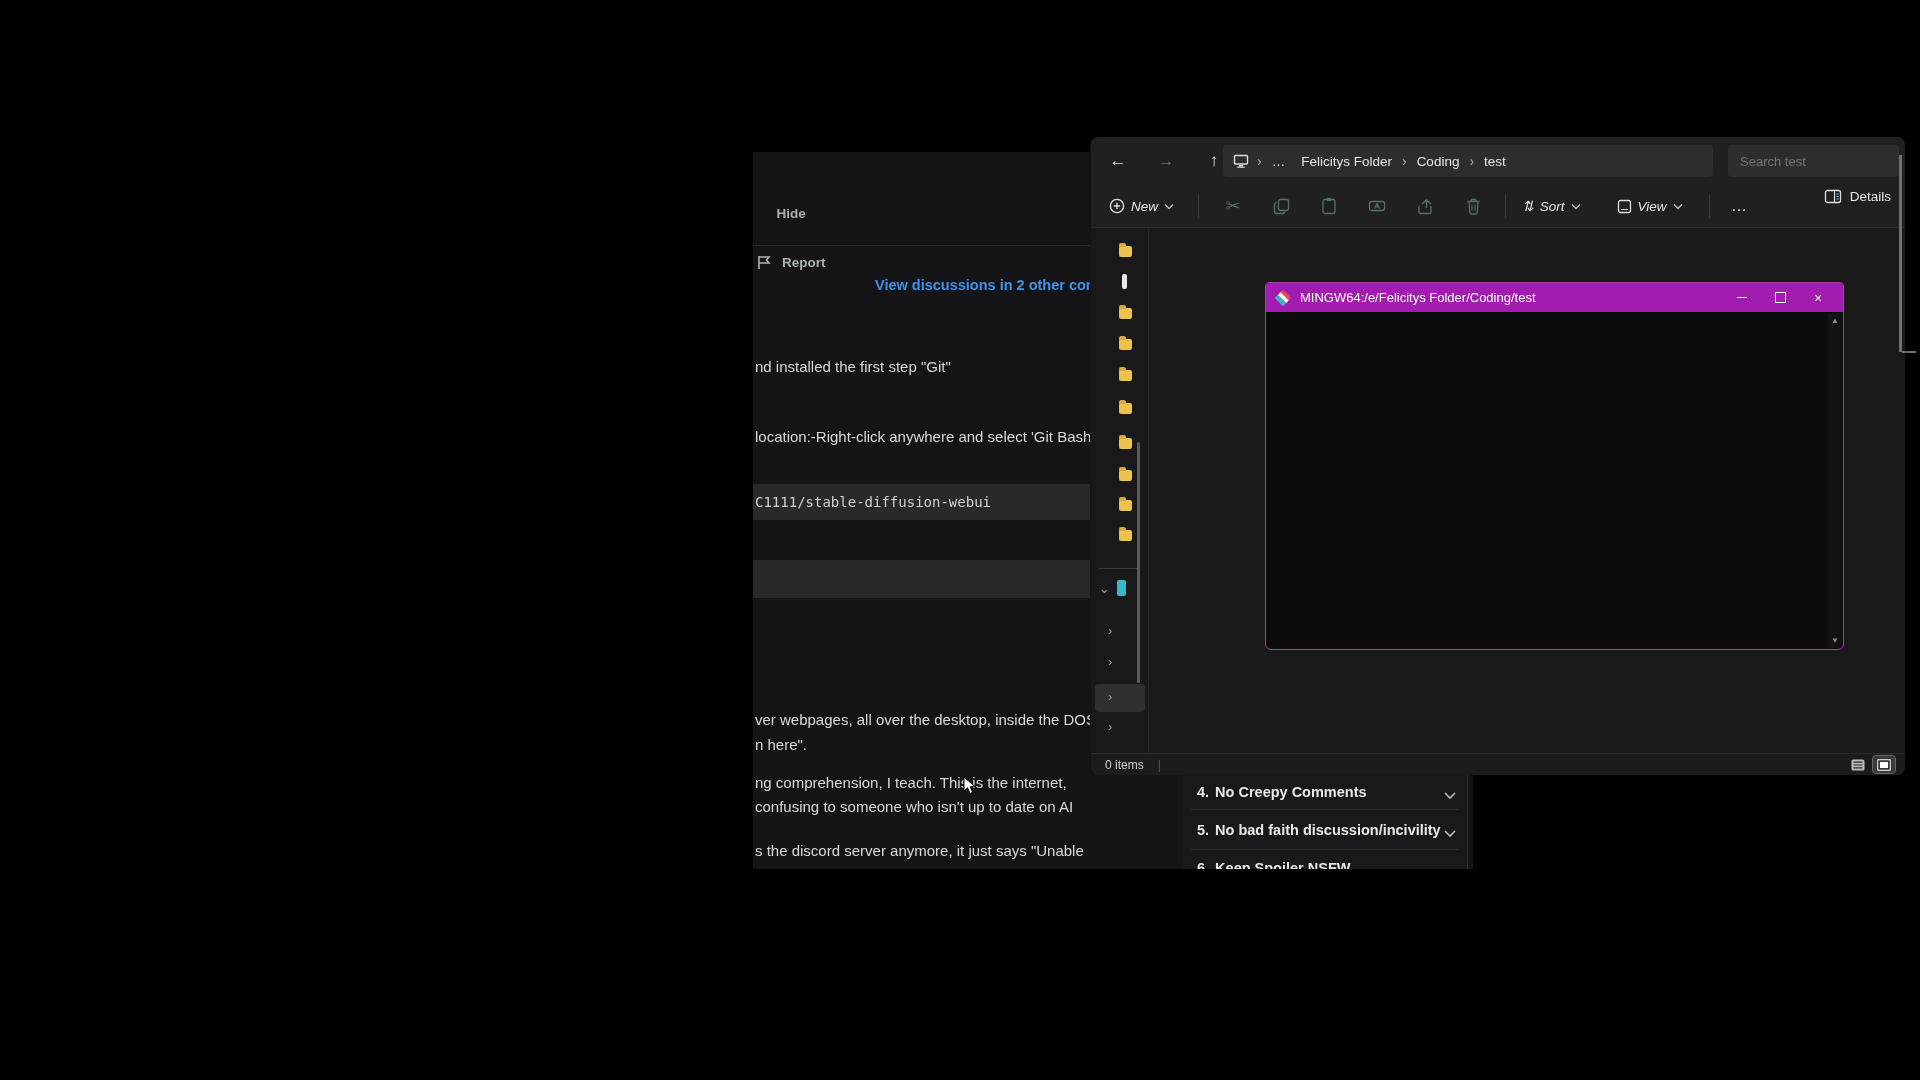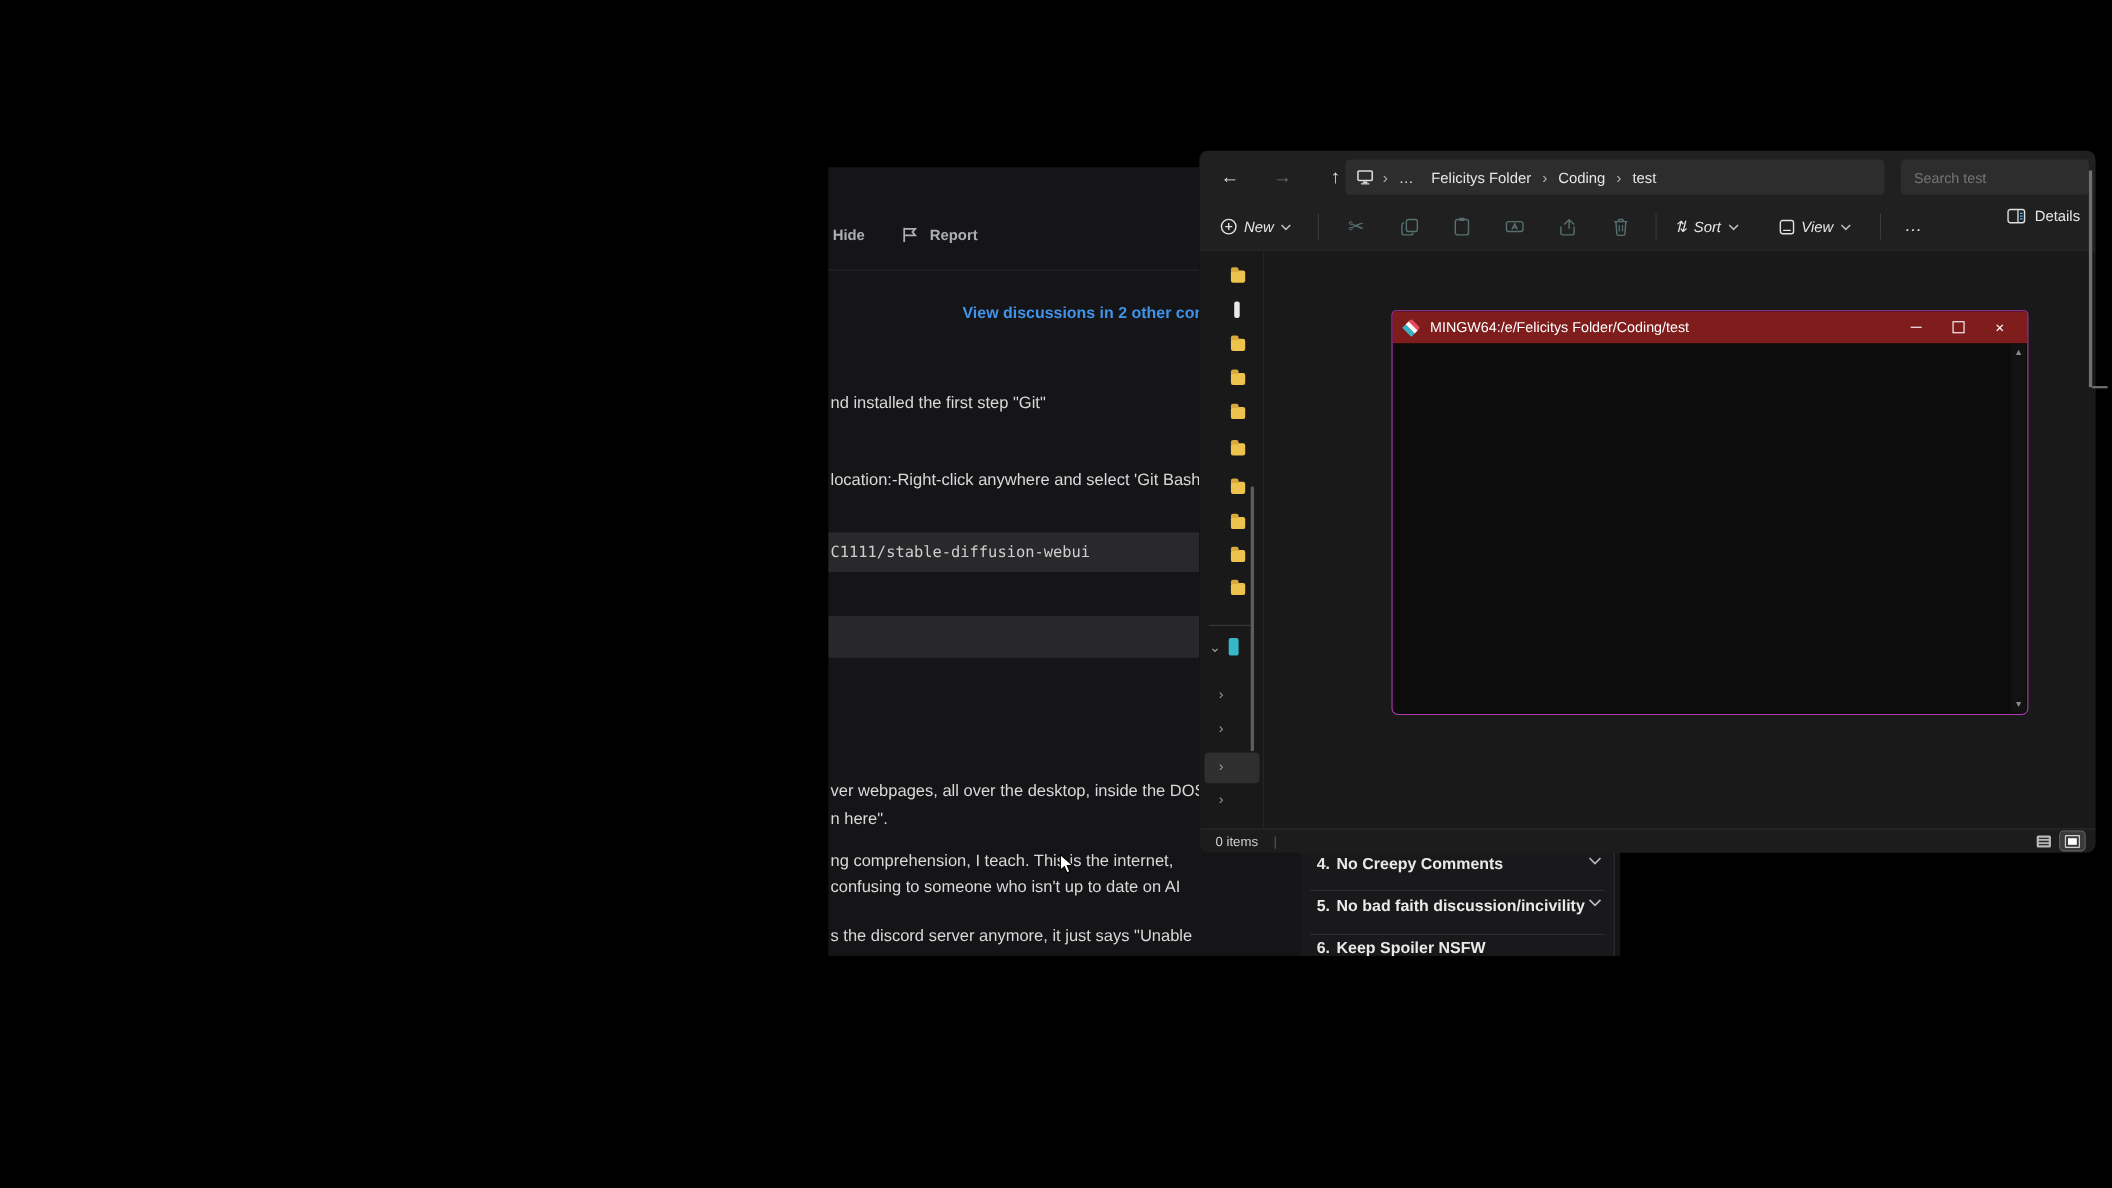--- a/index.html
+++ b/index.html
@@ -2,32 +2,32 @@
 <html><head>
 <meta charset="utf-8">
 <style>
   html,body{margin:0;padding:0;background:#000;}
   .screen{position:relative;width:1920px;height:1080px;background:#000;overflow:hidden;
           font-family:"Liberation Sans",sans-serif;-webkit-font-smoothing:antialiased;}
 
   
   .browser{position:absolute;left:753px;top:152px;width:720px;height:717px;background:#151517;overflow:hidden;}
   .b-actionrow{position:absolute;left:4px;top:54px;display:flex;align-items:center;gap:34px;
-               color:#aab0b3;font-size:13.5px;font-weight:bold;}
+               color:#aab0b3;font-size:13.5px;font-weight:bold;flex-direction:column;}
   .b-action{display:flex;align-items:center;gap:8px;cursor:pointer;}
   .b-divider{position:absolute;left:0;top:93px;width:100%;height:1px;background:#27272a;}
   .b-link{position:absolute;left:122px;top:125px;width:598px;white-space:nowrap;overflow:hidden;
           color:#3f93e8;font-size:14.5px;font-weight:bold;}
   .b-p{position:absolute;left:2px;margin:0;color:#d9d9d9;font-size:15px;white-space:nowrap;}
   .b-code{position:absolute;left:0;width:100%;background:#29292b;display:flex;align-items:center;}
   .b-code span{font-family:"DejaVu Sans Mono",monospace;font-size:14px;color:#cfcfcf;padding-left:2px;white-space:nowrap;}
   .rules{position:absolute;left:430px;top:618px;width:284px;height:99px;background:#19191b;
          border-right:1px solid #2e2e30;overflow:hidden;}
   .rule-div{position:absolute;left:8px;right:8px;height:1px;background:#2d2d2f;}
-  .rule-row{position:absolute;left:14px;right:10px;display:flex;align-items:flex-start;justify-content:space-between;
+  .rule-row{position:absolute;left:14px;right:10px;display:flex;align-items:flex-end;justify-content:space-between;
             color:#e9e9e7;font-size:14.5px;font-weight:bold;}
   .rule-row .num{margin-right:6px;}
   .rule-chev{width:14px;height:9px;flex:0 0 auto;}
 
   
   .explorer{position:absolute;left:1090px;top:137px;width:814px;height:638px;background:#1c1c1c;
             border-radius:8px 8px 8px 8px;overflow:hidden;border-left:1px solid #141414;}
   .nav-row{position:absolute;left:0;top:0;width:100%;height:48px;background:#202020;display:flex;align-items:center;}
   .nav-btn{width:30px;height:30px;display:flex;align-items:center;justify-content:center;
            font-size:17px;color:#e0e0e0;border-radius:4px;margin-left:18px;}
@@ -70,21 +70,21 @@
   .sv-btn{width:22px;height:17px;border-radius:3px;display:flex;align-items:center;justify-content:center;}
   .sv-btn.sel{background:#3a3a3a;outline:1px solid #6a6a6a;}
 
   
   .edge-thumb{position:absolute;left:1899px;top:155px;width:3px;height:197px;background:#707070;}
   .edge-dash{position:absolute;left:1902px;top:351px;width:14px;height:2px;background:#707070;}
 
   
   .terminal{position:absolute;left:1265px;top:282px;width:579px;height:368px;background:#0c0c0c;
             border:1px solid #b13ab1;border-radius:4px 4px 6px 6px;box-sizing:border-box;overflow:hidden;}
-  .term-title{position:absolute;left:0;top:0;width:100%;height:29px;background:#7f1d1d;display:flex;align-items:center;}
+  .term-title{position:absolute;left:0;top:0;width:100%;height:29px;background:#a21caf;display:flex;align-items:center;}
   .term-title-text{color:#fff;font-size:13px;margin-left:8px;white-space:nowrap;}
   .term-btns{position:absolute;right:6px;top:0;height:29px;display:flex;align-items:center;}
   .term-btn{width:38px;height:29px;display:flex;align-items:center;justify-content:center;color:#fff;font-size:14px;}
   .min-bar{width:10px;height:1px;background:#fff;display:block;}
   .max-box{width:9px;height:9px;border:1px solid #fff;display:block;}
   .term-body{position:absolute;left:3px;top:33px;right:16px;bottom:4px;
              font-family:"DejaVu Sans Mono",monospace;font-size:12px;line-height:16px;white-space:pre;color:#d8d8d8;}
   .t-green{color:#44cc44;} .t-purple{color:#c45ac4;} .t-yellow{color:#bdbd2c;}
   .t-cursor{display:inline-block;outline:1px solid #9f9f9f;}
   .term-scroll{position:absolute;right:1px;top:30px;bottom:1px;width:14px;background:#121212;

